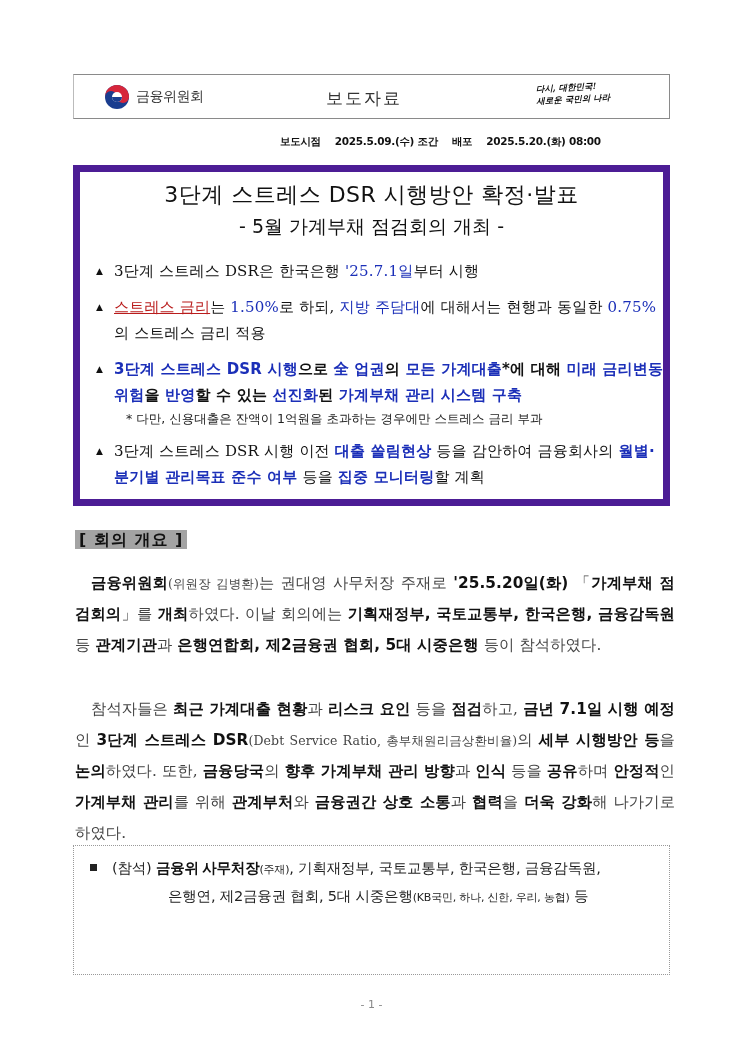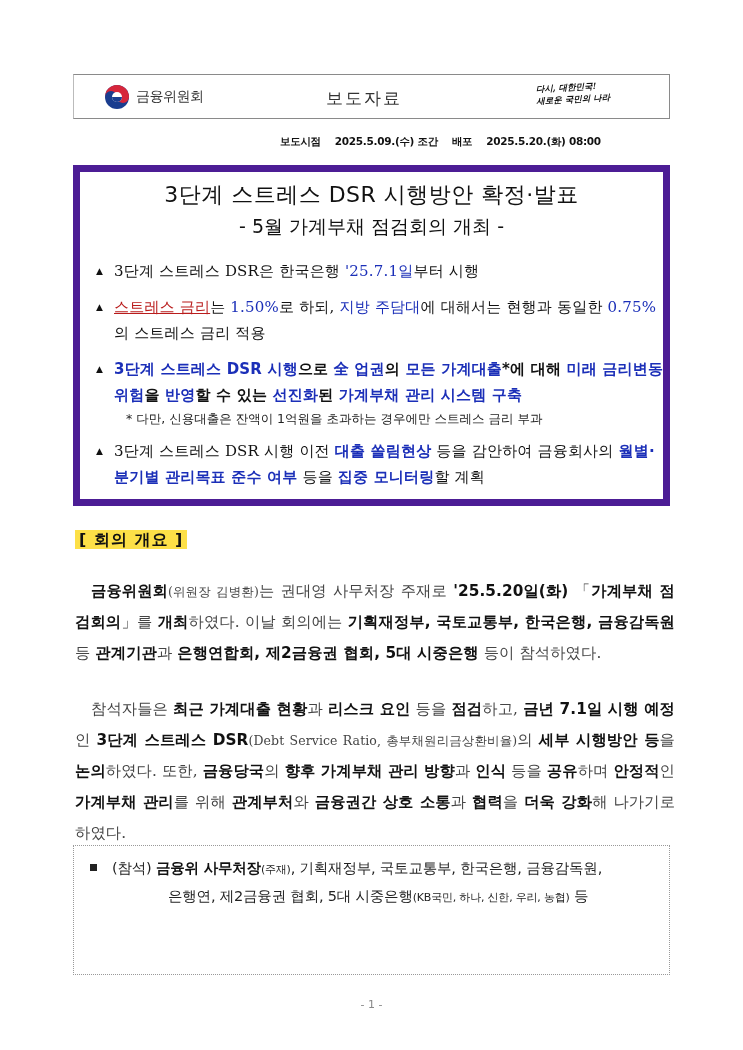--- a/index.html
+++ b/index.html
@@ -34,35 +34,35 @@
   .b2 { margin-bottom: 10px; }
   .b3 { margin-bottom: 0; }
   .b4 { margin-top: 8px; }
   .blue { color: #1b2fb8; }
   .blue-u { color: #b91c1c; text-decoration: underline; }
   .bb { color: #1b2fb8; font-family: "DejaVu Sans", sans-serif; font-weight: bold; }
   .bsans { font-family: "DejaVu Sans", sans-serif; font-weight: bold; }
   .note { padding-left: 32px; font-size: 12.5px; line-height: 22px; color: #222; font-family: "DejaVu Sans", sans-serif; }
 
   .section-label { position: absolute; left: 75px; top: 530px; font-size: 16px; font-weight: bold; color: #111; letter-spacing: 1px; }
-  .section-label .hl { background: #fde047; padding: 0 4px; }
+  .section-label .hl { background: #a3a3a3; padding: 0 4px; }
 
   .para { position: absolute; left: 75px; width: 600px; font-family: "DejaVu Serif", serif; font-size: 15.3px; line-height: 31px; color: #444; text-align: justify; letter-spacing: 0.1px; }
   .para b { font-family: "DejaVu Sans", sans-serif; color: #111; }
   .para small { font-size: 12.5px; }
-  .p1 { top: 568px; text-indent: 16px; margin-top: 8px; }
+  .p1 { top: 568px; text-indent: 16px; }
   .p2 { top: 694px; text-indent: 16px; }
 
   .info-box {
     position: absolute; left: 73px; top: 845px; width: 597px; height: 130px;
     border: 1px dotted #999;
   }
   .info-item { position: relative; padding-left: 38px; font-size: 14.5px; line-height: 26px; color: #222; letter-spacing: -0.2px; }
   .info-item .sq { position: absolute; left: 16px; top: 9px; width: 7px; height: 7px; background: #222; }
-  .info-item b { color: #111; }
+  .info-item b { color: #111; font-family: Liberation Serif, serif; }
   .info-item small { font-size: 11px; }
   .i1 { margin-top: 8px; }
   .i2 { margin-top: 9px; }
   .i3 { margin-top: 9px; }
   .cont { padding-left: 94px; }
   .circ { font-size: 10px; vertical-align: super; }
 
   .page-num { position: absolute; top: 998px; width: 100%; text-align: center; font-size: 11px; color: #888; }
 </style>
 </head>

